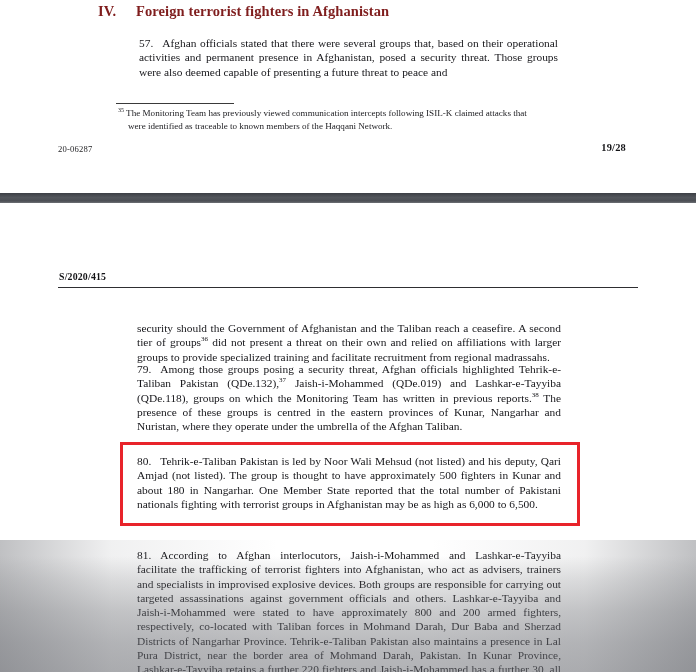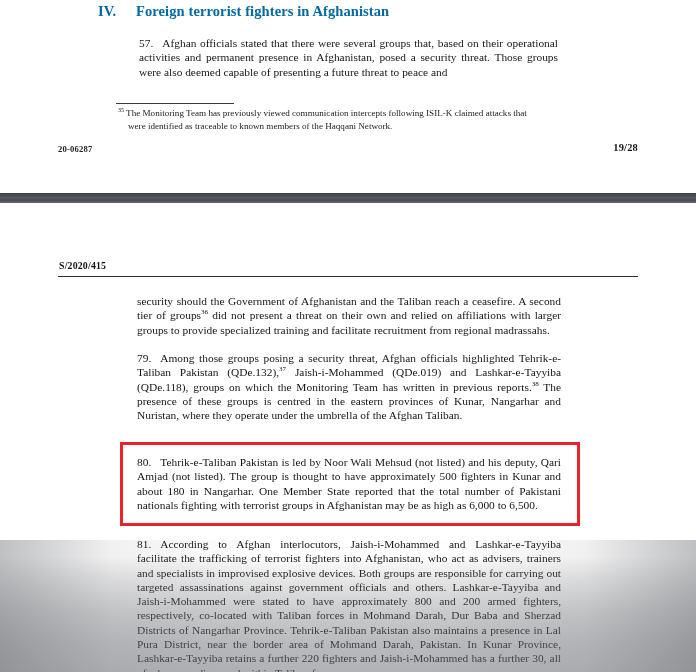--- a/index.html
+++ b/index.html
@@ -38,27 +38,28 @@
 
   .page-gap {
     width: 696px;
     height: 10px;
     background: linear-gradient(to bottom, #3c3f45 0%, #53565c 45%, #4b4e54 80%, #6e7176 100%);
   }
 
   .page-two {
     height: 337px;
     padding: 16px;
+    margin-top: 11px;
   }
 
   
   .section-heading {
     font-size: 14.5px;
     font-weight: bold;
-    color: #0369a1;
+    color: #7f1d1d;
     letter-spacing: 0.1px;
     margin: 0;
     padding: 0;
     position: absolute;
   }
   .section-heading .numeral {
     display: inline-block;
     width: 38px;
   }
 
@@ -117,25 +118,24 @@
   }
 
   
   .folio-left {
     position: absolute;
     left: 58px;
     top: 144px;
     font-size: 8.6px;
     color: #232326;
     letter-spacing: 0.2px;
-    font-weight: bold;
   }
   .folio-right {
     position: absolute;
-    right: 58px;
+    right: 70px;
     top: 142px;
     font-size: 10.4px;
     font-weight: bold;
     color: #131316;
     letter-spacing: 0.2px;
   }
 
   .doc-symbol {
     position: absolute;
     left: 59px;
@@ -226,29 +226,29 @@
     <div class="folio-right">19/28</div>
   </div>
 
   <div class="page-gap"></div>
 
   <div class="page page-two">
 
     <div class="doc-symbol" style="top:57px;">S/2020/415</div>
     <div class="header-rule" style="top:73px;"></div>
 
-    <p class="para" style="left:137px; top:91px; width:424px;">
+    <p class="para" style="left:137px; top:107px; width:424px;">
       <span>security should the Government of Afghanistan and the Taliban reach a ceasefire. A second tier of groups</span><sup>36</sup><span> did not present a threat on their own and relied on affiliations with larger groups to provide specialized training and facilitate recruitment from regional madrassahs.</span>
     </p>
 
     <p class="para" style="left:137px; top:148px; width:424px;">
       <span class="pnum">79.</span><span class="pnum-gap"></span><span>Among those groups posing a security threat, Afghan officials highlighted Tehrik-e-Taliban Pakistan (QDe.132),</span><sup>37</sup><span> Jaish-i-Mohammed (QDe.019) and Lashkar-e-Tayyiba (QDe.118), groups on which the Monitoring Team has written in previous reports.</span><sup>38</sup><span> The presence of these groups is centred in the eastern provinces of Kunar, Nangarhar and Nuristan, where they operate under the umbrella of the Afghan Taliban.</span>
     </p>
 
-    <p class="para" style="left:137px; top:252px; width:424px;">
+    <p class="para" style="left:137px; top:240px; width:424px;">
       <span class="pnum">80.</span><span class="pnum-gap"></span><span>Tehrik-e-Taliban Pakistan is led by Noor Wali Mehsud (not listed) and his deputy, Qari Amjad (not listed). The group is thought to have approximately 500 fighters in Kunar and about 180 in Nangarhar. One Member State reported that the total number of Pakistani nationals fighting with terrorist groups in Afghanistan may be as high as 6,000 to 6,500.</span>
     </p>
 
     <p class="para" style="left:137px; top:334px; width:424px;">
       <span class="pnum">81.</span><span class="pnum-gap"></span><span>According to Afghan interlocutors, Jaish-i-Mohammed and Lashkar-e-Tayyiba facilitate the trafficking of terrorist fighters into Afghanistan, who act as advisers, trainers and specialists in improvised explosive devices. Both groups are responsible for carrying out targeted assassinations against government officials and others. Lashkar-e-Tayyiba and Jaish-i-Mohammed were stated to have approximately 800 and 200 armed fighters, respectively, co-located with Taliban forces in Mohmand Darah, Dur Baba and Sherzad Districts of Nangarhar Province. Tehrik-e-Taliban Pakistan also maintains a presence in Lal Pura District, near the border area of Mohmand Darah, Pakistan. In Kunar Province, Lashkar-e-Tayyiba retains a further 220 fighters and Jaish-i-Mohammed has a further 30, all of whom are dispersed within Taliban forces.</span>
     </p>
   </div>
 
   <div class="highlight-box"></div>
 

